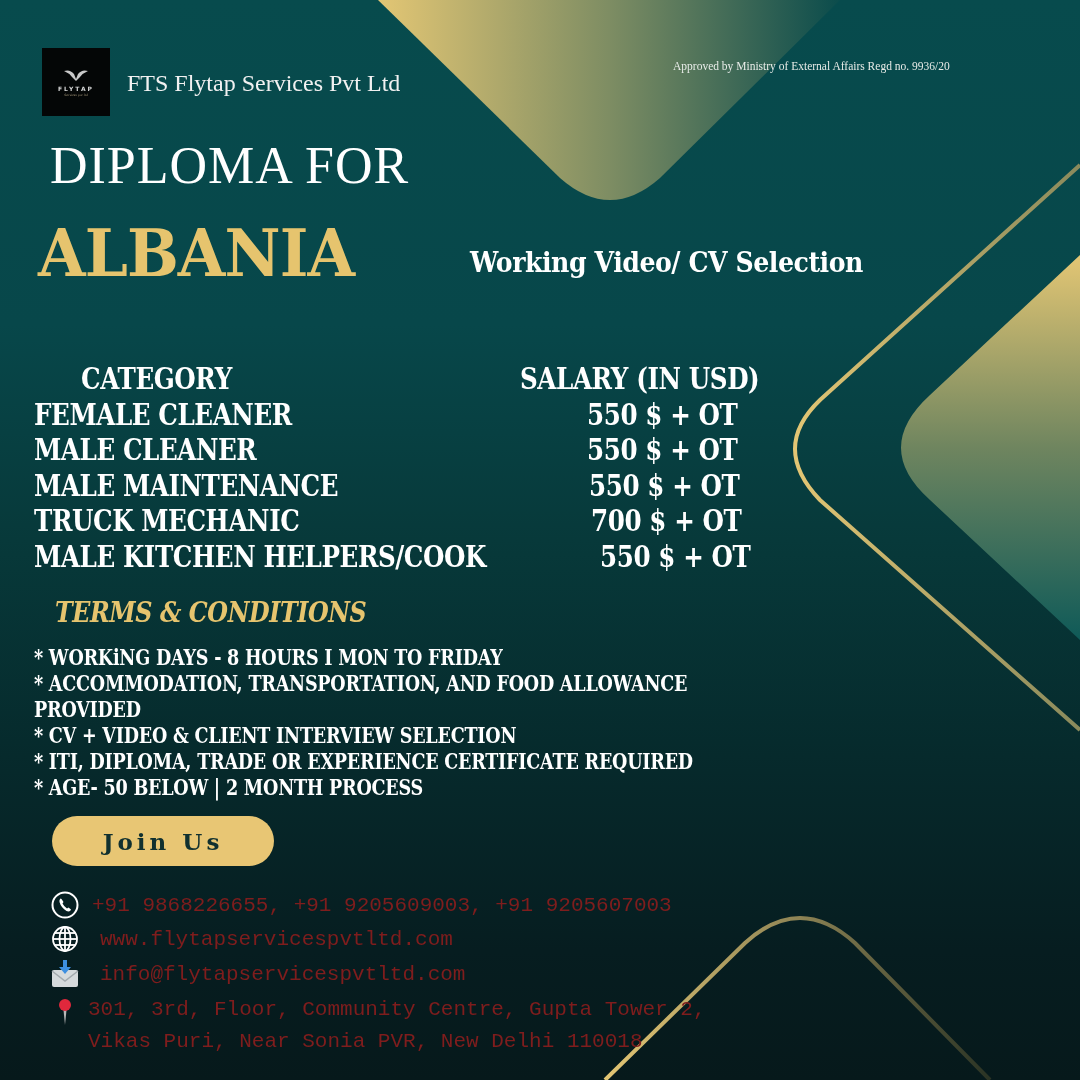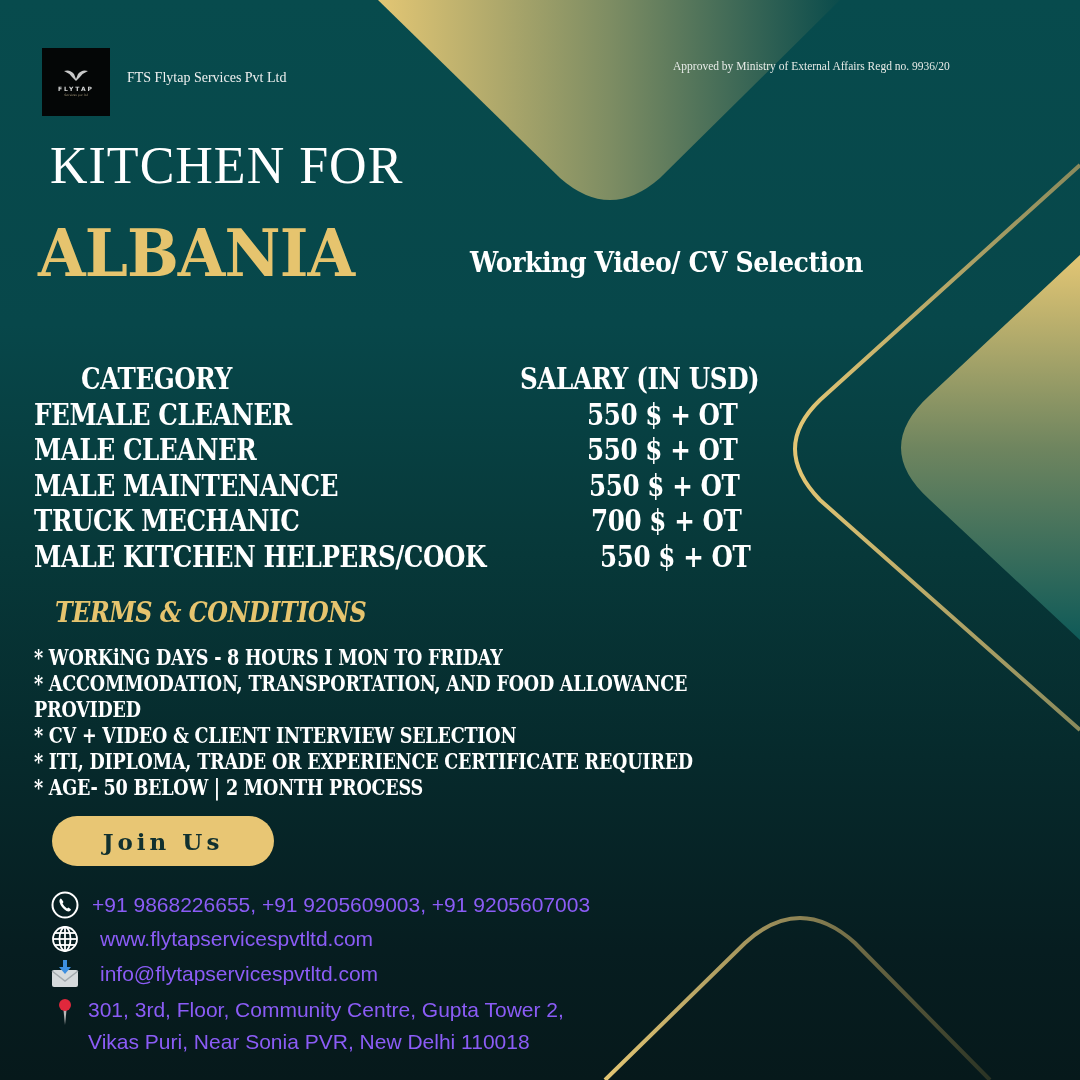--- a/index.html
+++ b/index.html
@@ -15,21 +15,21 @@
     .logo {
       position: absolute; left: 42px; top: 48px; width: 68px; height: 68px;
       background: #040606; display: flex; flex-direction: column; align-items: center; justify-content: center;
     }
     .logo .wing { width: 26px; height: 14px; }
     .logo .brand { font-family: "DejaVu Sans", sans-serif; font-size: 6px; letter-spacing: 2px; color: #d8d8d8; font-weight: bold; margin-top: 3px; }
     .logo .tag { font-size: 3px; color: #b0a080; font-style: italic; margin-top: 1px; }
 
     .company {
       position: absolute; left: 127px; top: 70px;
-      font-family: "Liberation Serif", serif; font-size: 14px; color: #f1f1f1;
+      font-family: "Liberation Serif", serif; font-size: 24px; color: #f1f1f1;
     }
     .approval {
       position: absolute; left: 673px; top: 60px;
       font-family: "Liberation Serif", serif; font-size: 11.5px; color: #e8ece8;
     }
     .hiring {
       position: absolute; left: 50px; top: 136px;
       font-family: "Liberation Serif", serif; font-size: 52px; color: #ffffff; letter-spacing: 1px;
     }
     .country {
@@ -69,21 +69,21 @@
     .join {
       position: absolute; left: 52px; top: 816px; width: 222px; height: 50px; border-radius: 30px;
       background: #e8c674; border: none; display: flex; align-items: center; justify-content: center;
       font-family: "DejaVu Serif", serif; font-weight: bold; font-size: 23px; color: #10302f; letter-spacing: 4px;
       cursor: pointer;
     }
 
     .contact { position: absolute; left: 50px; top: 888px; }
     .contact .item { position: absolute; left: 0; white-space: nowrap; display: flex; align-items: center; }
     .contact .icon { width: 30px; height: 30px; display: inline-flex; align-items: center; justify-content: center; }
-    .contact .txt { font-family: Liberation Sans, sans-serif; font-size: 21px; color: #8b5cf6; }
+    .contact .txt { font-family: Liberation Mono, monospace; font-size: 21px; color: #7f1d1d; }
     .contact .phone { top: 2px; }
     .contact .phone .txt { margin-left: 12px; }
     .contact .web { top: 36px; }
     .contact .web .txt { margin-left: 20px; }
     .contact .mail { top: 71px; }
     .contact .mail .txt { margin-left: 20px; }
     .contact .addr { top: 106px; }
     .contact .addr .txt { margin-left: 8px; line-height: 32px; }
   </style>
 </head>
@@ -125,21 +125,21 @@
   <svg class="wing" viewBox="0 0 26 14">
     <path d="M1 3 Q7 1 11 6 L13 11 L15 6 Q19 1 25 3 Q20 5 17 9 L13 13 L9 9 Q6 5 1 3Z" fill="#c9c9c9"></path>
   </svg>
   <div class="brand">FLYTAP</div>
   <div class="tag">Services pvt ltd</div>
 </div>
 
 <div class="company">FTS Flytap Services Pvt Ltd</div>
 <div class="approval">Approved by Ministry of External Affairs Regd no. 9936/20</div>
 
-<div class="hiring">KITCHEN FOR</div>
+<div class="hiring">DIPLOMA FOR</div>
 <div class="country">ALBANIA</div>
 <div class="subtitle">Working Video/ CV Selection</div>
 
 <div class="jobs">
   <div class="hdr">
     <span class="c1">CATEGORY</span>
     <span class="c2">SALARY (IN USD)</span>
   </div>
   <div class="row">
     <span class="c1">FEMALE CLEANER</span>

